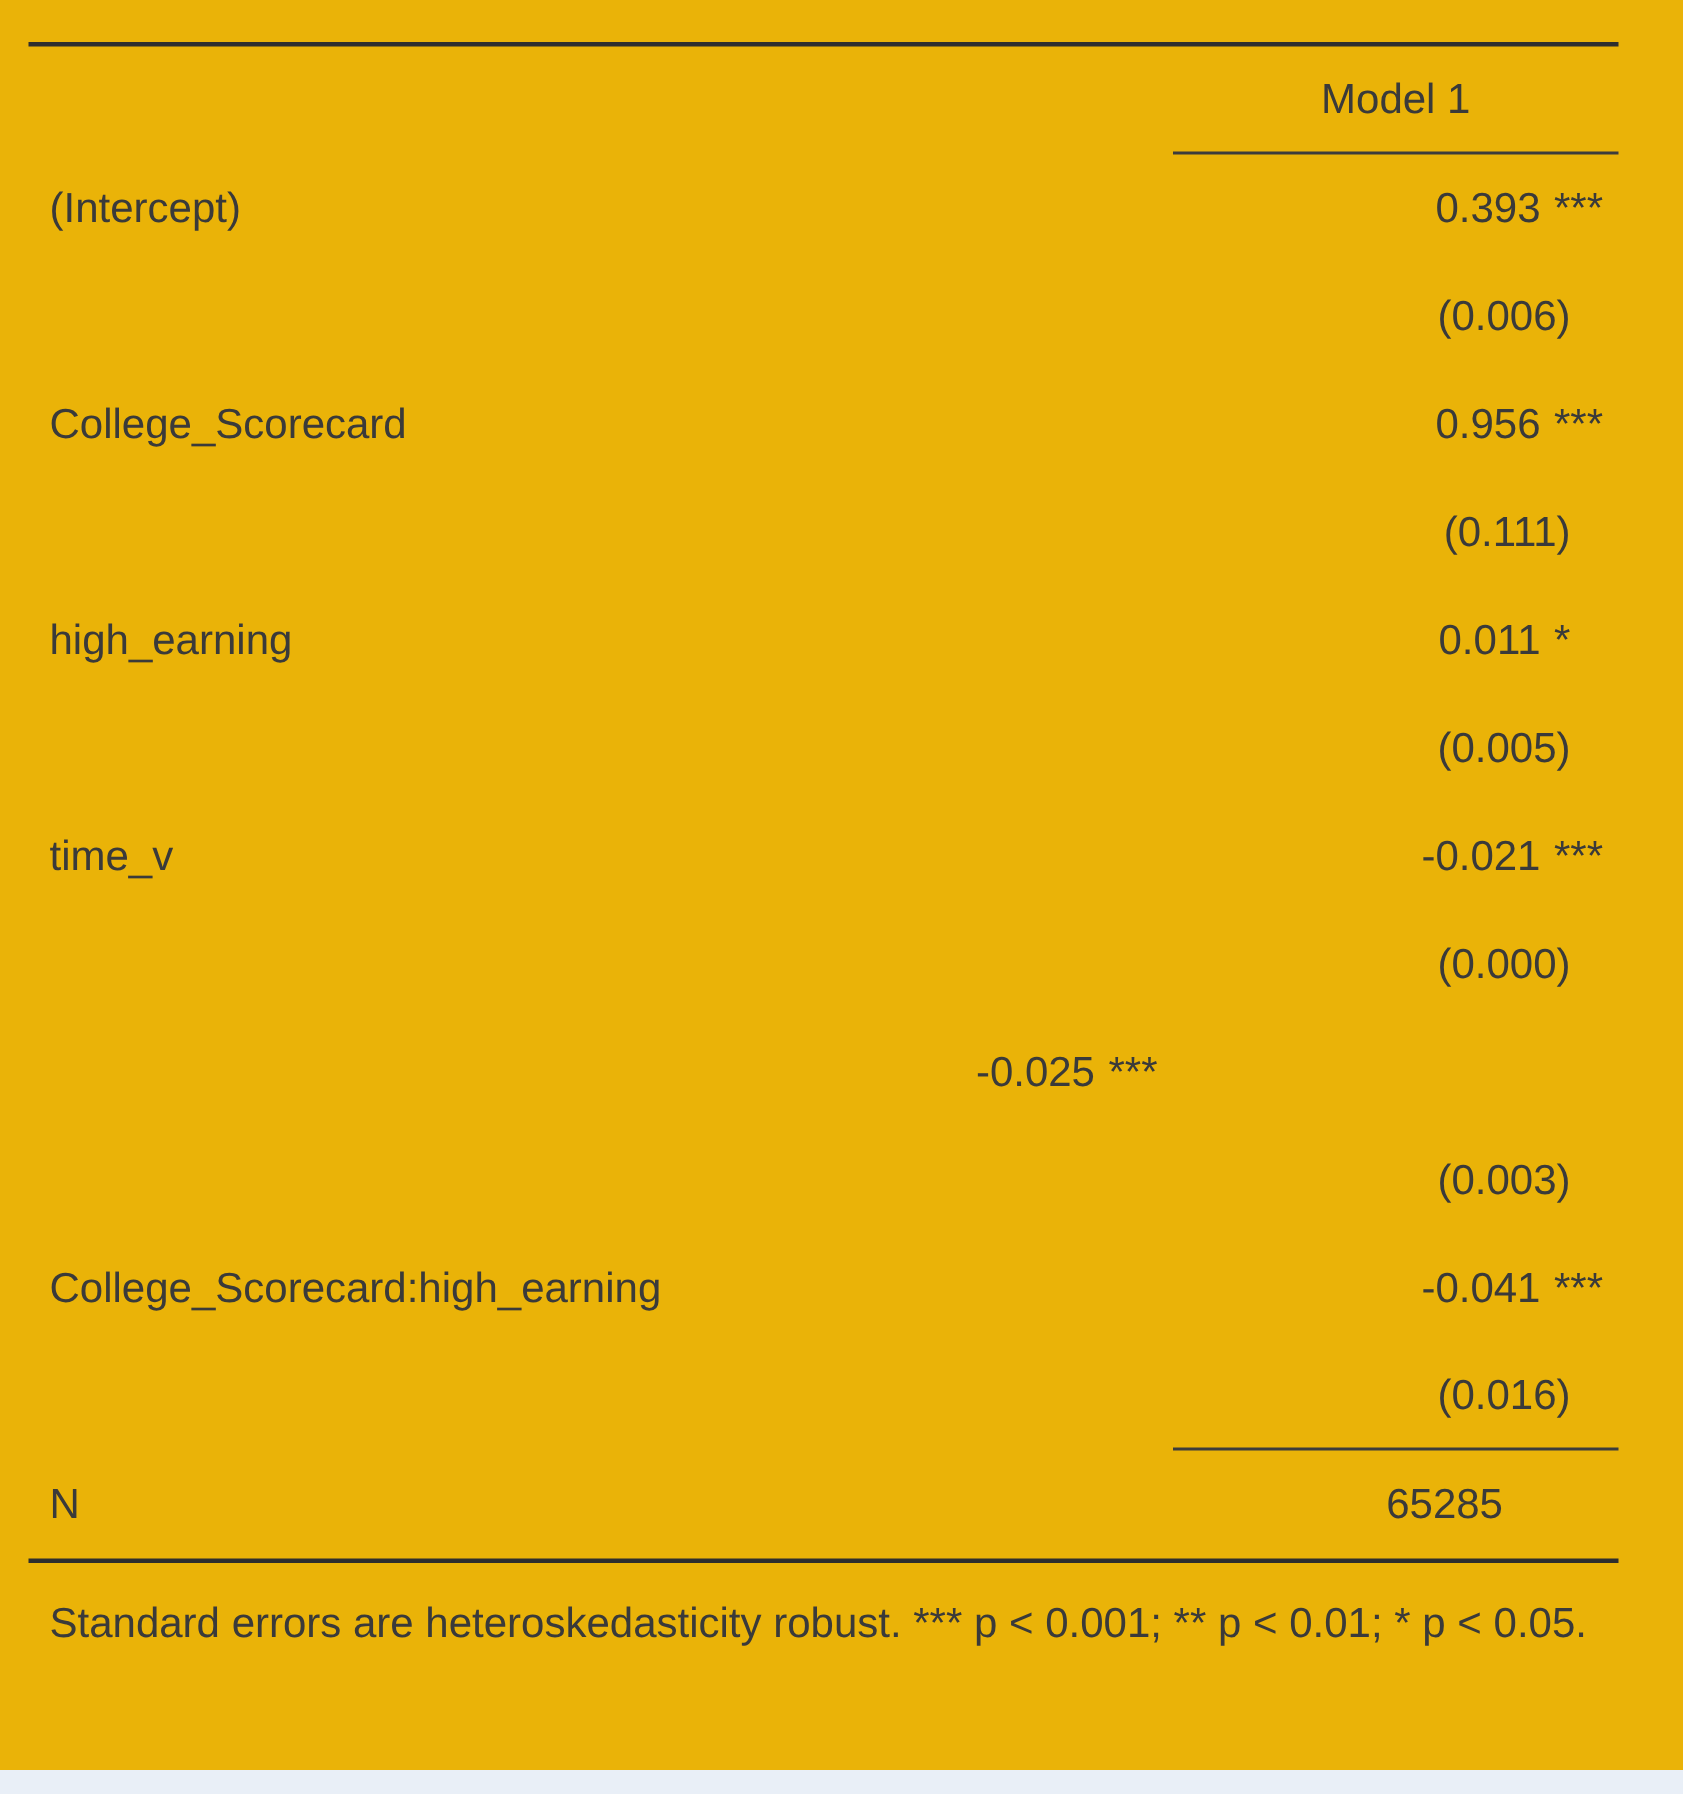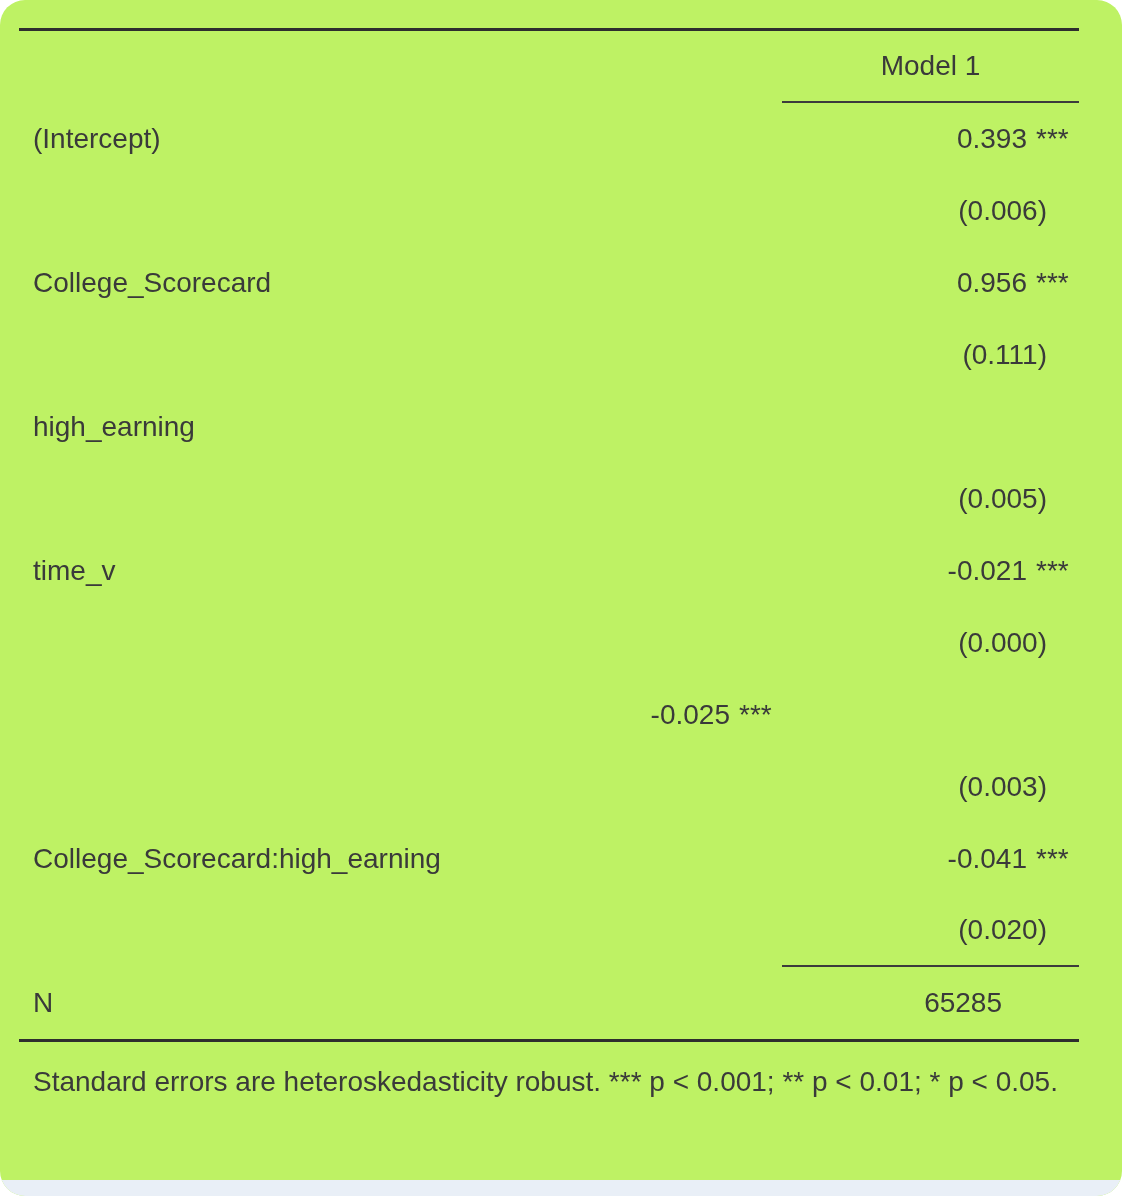--- a/index.html
+++ b/index.html
@@ -6,22 +6,21 @@
   body {
     width: 1122px; height: 1196px;
     background: #ffffff;
     font-family: "Liberation Sans", "DejaVu Sans", sans-serif;
     color: #3a3a3a;
   }
   .page {
     position: relative;
     width: 1122px; height: 1196px;
     overflow: hidden;
-    background: #bef264;
-    border-radius: 25px;
+    background: #eab308;
   }
   .reg-table {
     box-sizing: border-box;
     margin: 28px 0 0 19px;
     width: 1060px;
     border-top: 3px solid #2e2e2e;
     border-bottom: 3px solid #2e2e2e;
     font-size: 28px;
     line-height: 1;
   }
@@ -104,20 +103,24 @@
         <span class="stars">***</span>
       </div>
     </div>
     <div class="row">
       <div class="cell label-cell"></div>
       <div class="cell value-cell se-cell">(0.111)</div>
     </div>
 
     <div class="row">
       <div class="cell label-cell">high_earning</div>
+      <div class="cell value-cell est-cell">
+        <span class="num">0.011</span>
+        <span class="stars">*</span>
+      </div>
     </div>
     <div class="row">
       <div class="cell label-cell"></div>
       <div class="cell value-cell se-cell">(0.005)</div>
     </div>
 
     <div class="row">
       <div class="cell label-cell">time_v</div>
       <div class="cell value-cell est-cell">
         <span class="num">-0.021</span>
@@ -142,21 +145,21 @@
 
     <div class="row">
       <div class="cell label-cell">College_Scorecard:high_earning</div>
       <div class="cell value-cell est-cell">
         <span class="num">-0.041</span>
         <span class="stars">***</span>
       </div>
     </div>
     <div class="row rule-bottom">
       <div class="cell label-cell"></div>
-      <div class="cell value-cell se-cell">(0.020)</div>
+      <div class="cell value-cell se-cell">(0.016)</div>
     </div>
 
     <div class="row">
       <div class="cell label-cell">N</div>
       <div class="cell value-cell n-cell">65285</div>
     </div>
 
   </div>
 
   <div class="footnote">Standard errors are heteroskedasticity robust. *** p &lt; 0.001; ** p &lt; 0.01; * p &lt; 0.05.</div>

